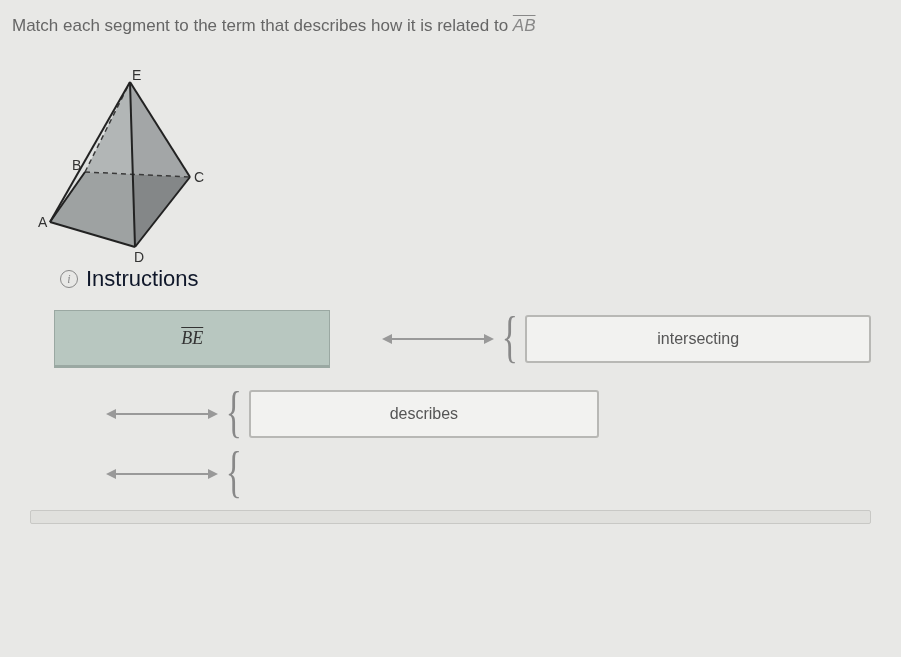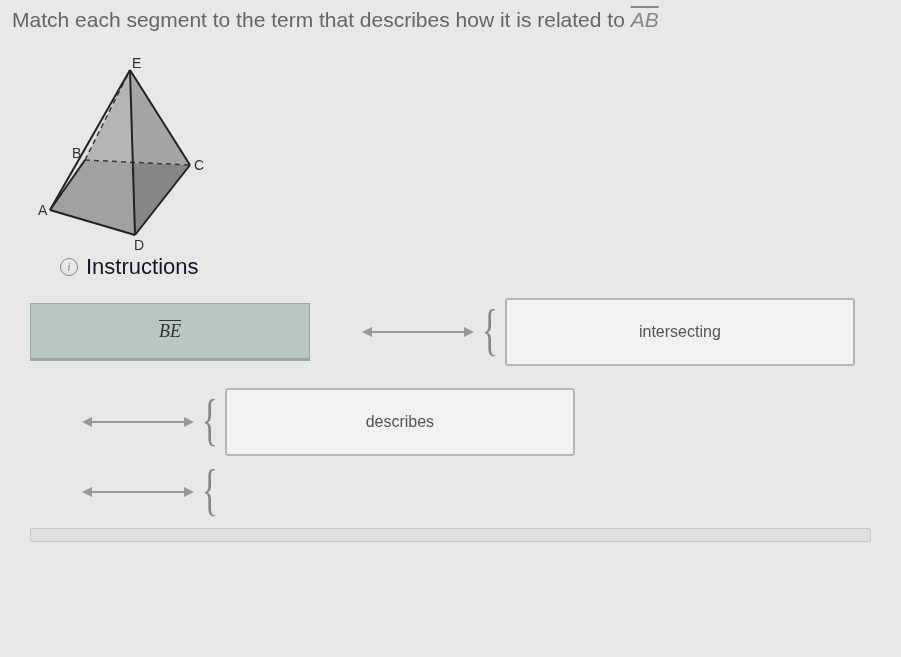--- a/index.html
+++ b/index.html
@@ -5,22 +5,22 @@
     * { box-sizing: border-box; margin: 0; padding: 0; }
     body {
       font-family: Arial, Helvetica, sans-serif;
       background: #e8e8e6;
       width: 901px;
       height: 657px;
       overflow: hidden;
       color: #555;
     }
     .question-text {
-      padding: 8px 12px;
-      font-size: 21px;
+      padding: 16px 12px;
+      font-size: 17px;
       color: #666;
     }
     .question-text .ref {
       font-style: italic;
       text-decoration: overline;
       color: #888;
     }
     .figure-area {
       padding: 10px 30px 20px 30px;
       height: 210px;
@@ -45,20 +45,21 @@
     }
     .instructions-label { font-size: 22px; color: #0f172a; }
     .matching-area {
       padding: 0 30px;
     }
     .match-row {
       display: flex;
       align-items: center;
       margin-bottom: 22px;
       gap: 0;
+      margin-left: 24px;
     }
     .draggable {
       width: 280px;
       height: 58px;
       background: #b8c7c0;
       border: 1px solid #9aa8a2;
       border-bottom: 3px solid #9aa8a2;
       display: flex;
       align-items: center;
       justify-content: center;
@@ -102,21 +103,21 @@
     .brace {
       font-size: 56px;
       color: #888;
       line-height: 0.5;
       padding: 0 2px 0 0;
       font-family: "Times New Roman", serif;
       transform: scaleX(0.6) translateY(-2px);
     }
     .dropzone {
       width: 350px;
-      height: 68px;
+      height: 48px;
       background: #f2f2f0;
       border: 2px solid #b8b8b5;
       border-radius: 3px;
       display: flex;
       align-items: center;
       justify-content: center;
       font-size: 16px;
       color: #555;
     }
     .bottom-bar {

